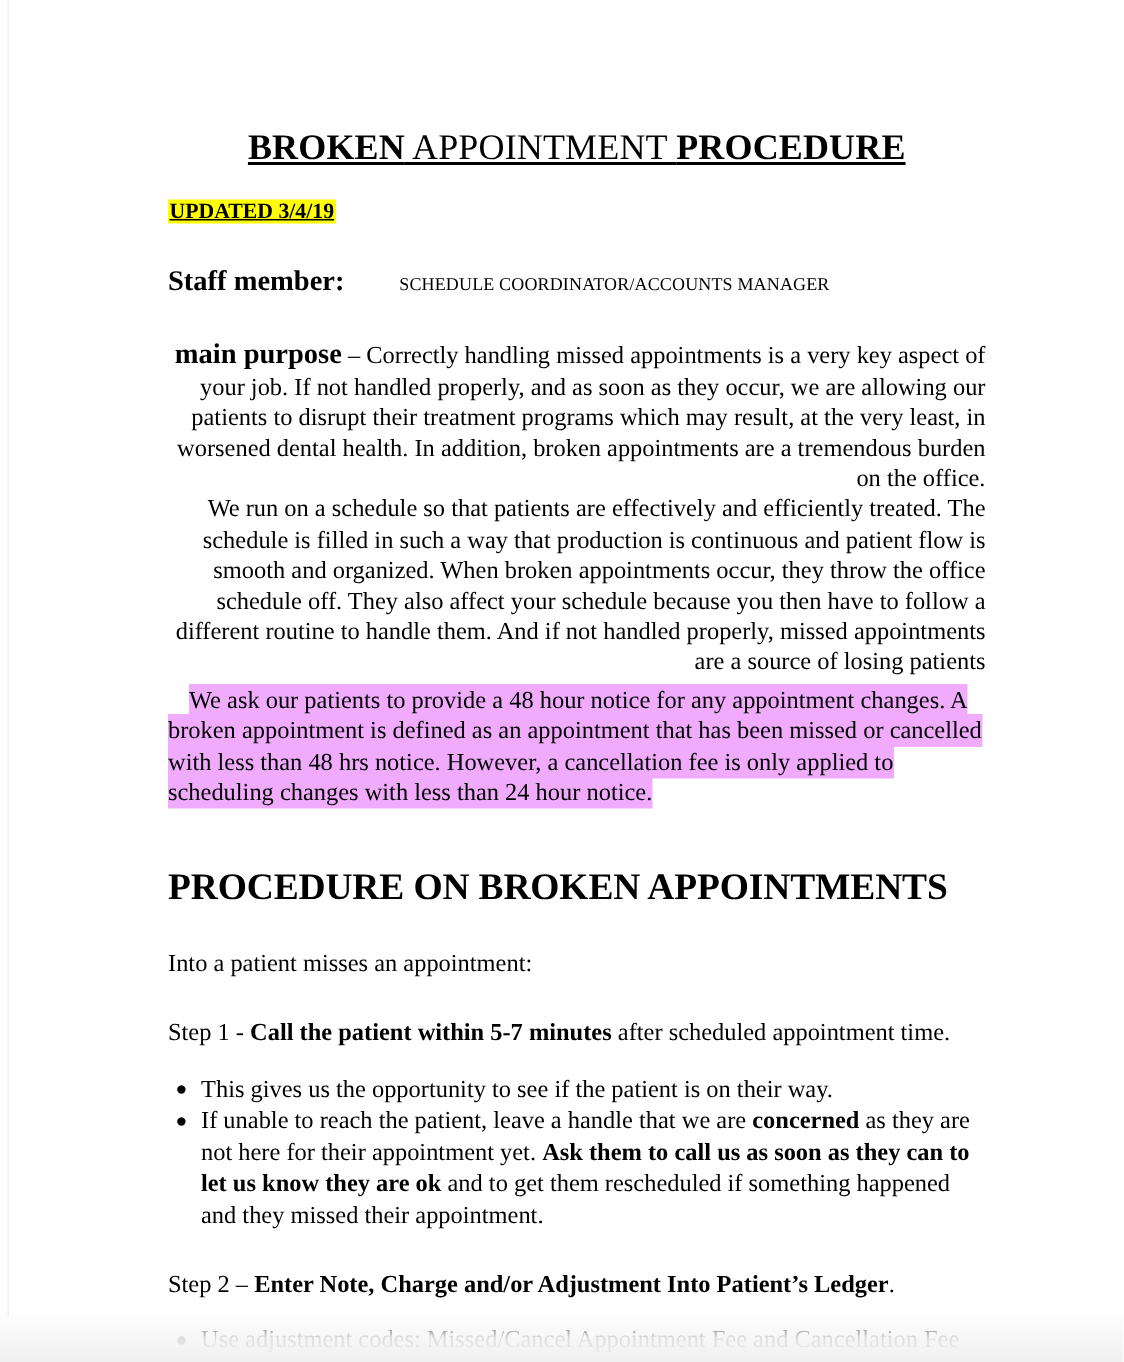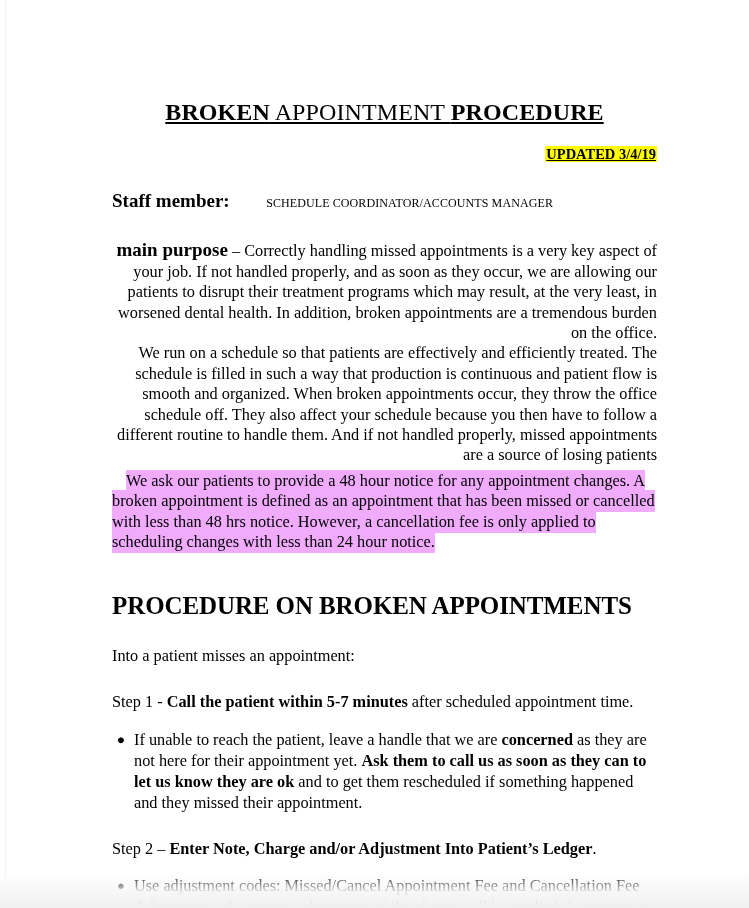--- a/index.html
+++ b/index.html
@@ -44,36 +44,36 @@
 
   .content {
     position: absolute;
     left: 112px;
     top: 0;
     width: 545px;
   }
 
   
   .doc-title {
-    margin: 16px;
+    margin: 3px;
     padding-top: 83px;
     text-align: center;
     font-size: 24px;
     line-height: 1.15;
     font-weight: normal;
     letter-spacing: 0.1px;
   }
   .doc-title .u {
     text-decoration: underline;
     text-underline-offset: 2px;
   }
   .t-bold { font-weight: bold; }
 
   .updated-line {
-    text-align: right;
+    text-align: left;
     margin-top: 19px;
     font-size: 14.5px;
   }
   .hl {
     background: #ffff00;
   }
   .updated-text {
     font-weight: bold;
     text-decoration: underline;
     text-underline-offset: 1px;
@@ -222,20 +222,21 @@
     <h2 class="section-heading">PROCEDURE ON BROKEN APPOINTMENTS</h2>
 
     <p class="intro-line">Into a patient misses an appointment:</p>
 
     <p class="step">
       <span>Step 1 - </span><span class="bold">Call the patient within 5-7 minutes</span><span> after scheduled appointment time.</span>
     </p>
     <ul class="bullets">
       <li>
         <span class="bullet-dot">●</span>
+        <span>This gives us the opportunity to see if the patient is on their way.</span>
       </li>
       <li>
         <span class="bullet-dot">●</span>
         <span>If unable to reach the patient, leave a handle that we are </span><span class="bold">concerned</span><span> as they are not here for their appointment yet.  </span><span class="bold">Ask them to call us as soon as they can to let us know they are ok</span><span> and to get them rescheduled if something happened and they missed their appointment.</span>
       </li>
     </ul>
 
     <p class="step step-2">
       <span>Step 2 – </span><span class="bold">Enter Note, Charge and/or Adjustment Into Patient’s Ledger</span><span>.</span>
     </p>

